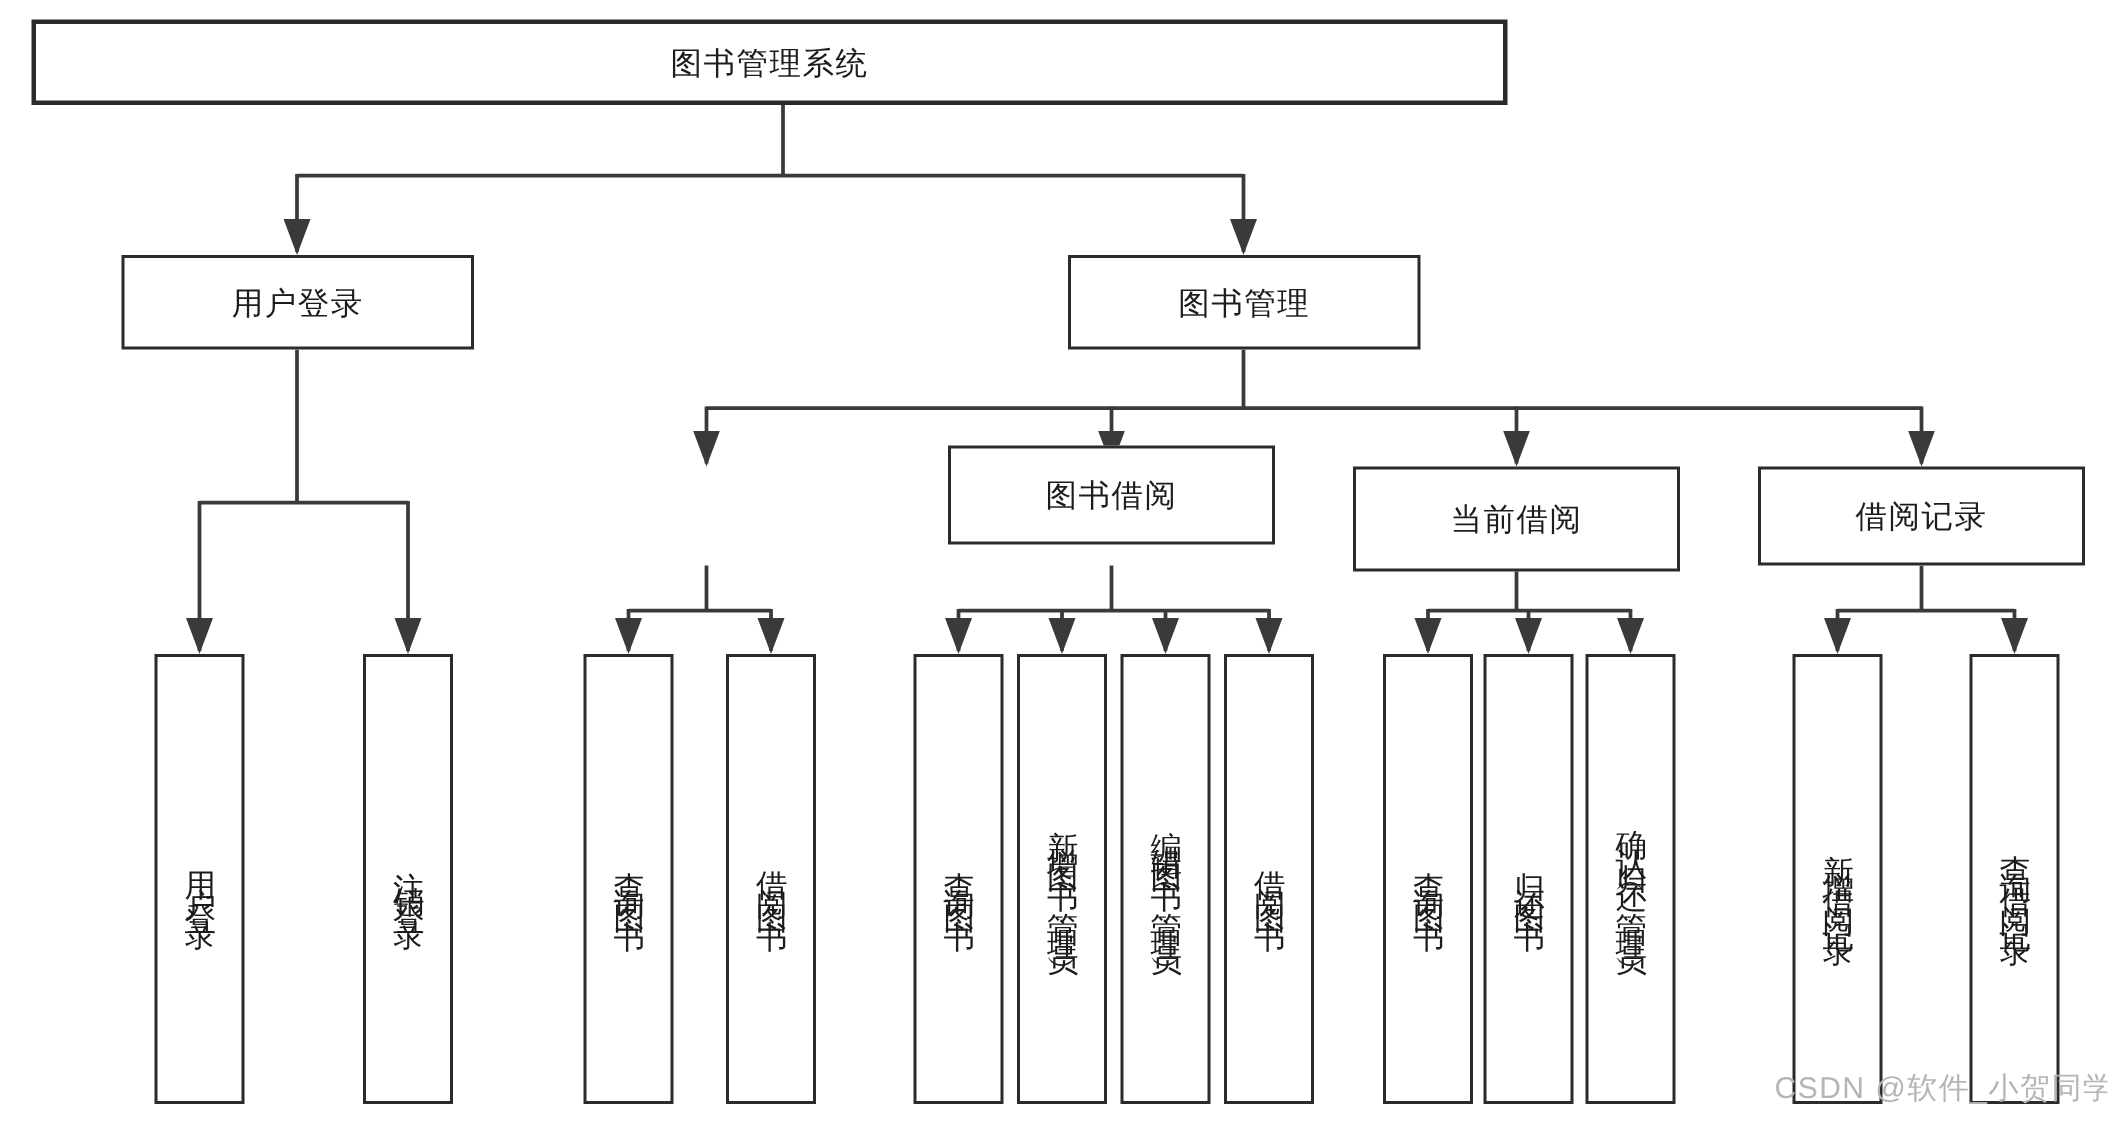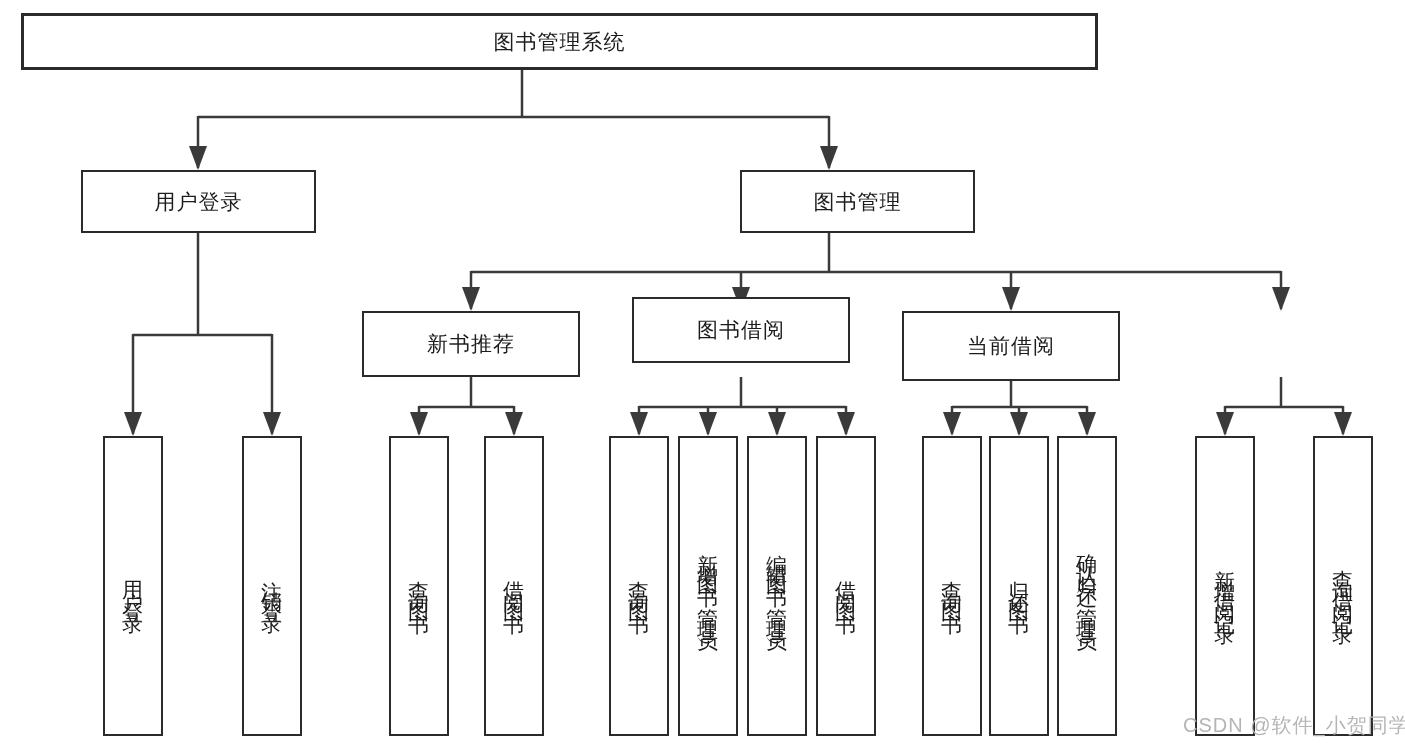--- a/index.html
+++ b/index.html
@@ -105,39 +105,39 @@
       <line x1="1019" y1="406" x2="1019" y2="434" marker-end="url(#arrow)"></line>
       <line x1="1087" y1="406" x2="1087" y2="434" marker-end="url(#arrow)"></line>
 
       <line x1="1281" y1="377" x2="1281" y2="408"></line>
       <line x1="1225" y1="407" x2="1343" y2="407"></line>
       <line x1="1225" y1="406" x2="1225" y2="434" marker-end="url(#arrow)"></line>
       <line x1="1343" y1="406" x2="1343" y2="434" marker-end="url(#arrow)"></line>
     </g>
   </svg>
 
-  <div class="node root" style="left:21px; top:13px; width:1077px; height:57px;">
+  <div class="node root" style="left:21px; top:13px; width:984px; height:57px;">
     <span>图书管理系统</span>
   </div>
 
   <div class="node" style="left:81px; top:170px; width:235px; height:63px;">
     <span>用户登录</span>
   </div>
-  <div class="node" style="left:740px; top:170px; width:235px; height:63px;">
+  <div class="node" style="left:712px; top:170px; width:235px; height:63px;">
     <span>图书管理</span>
   </div>
 
-  <div class="node" style="left:362px; top:311px; width:218px; height:66px;">
-    <span>新书推荐</span>
-  </div>
   <div class="node" style="left:632px; top:297px; width:218px; height:66px;">
     <span>图书借阅</span>
   </div>
   <div class="node" style="left:902px; top:311px; width:218px; height:70px;">
     <span>当前借阅</span>
+  </div>
+  <div class="node" style="left:1172px; top:311px; width:218px; height:66px;">
+    <span>借阅记录</span>
   </div>
 
   <div class="node vertical" style="left:103px; top:436px; width:60px; height:300px;">
     <span>用户登录</span>
   </div>
   <div class="node vertical" style="left:242px; top:436px; width:60px; height:300px;">
     <span>注销登录</span>
   </div>
 
   <div class="node vertical" style="left:389px; top:436px; width:60px; height:300px;">

